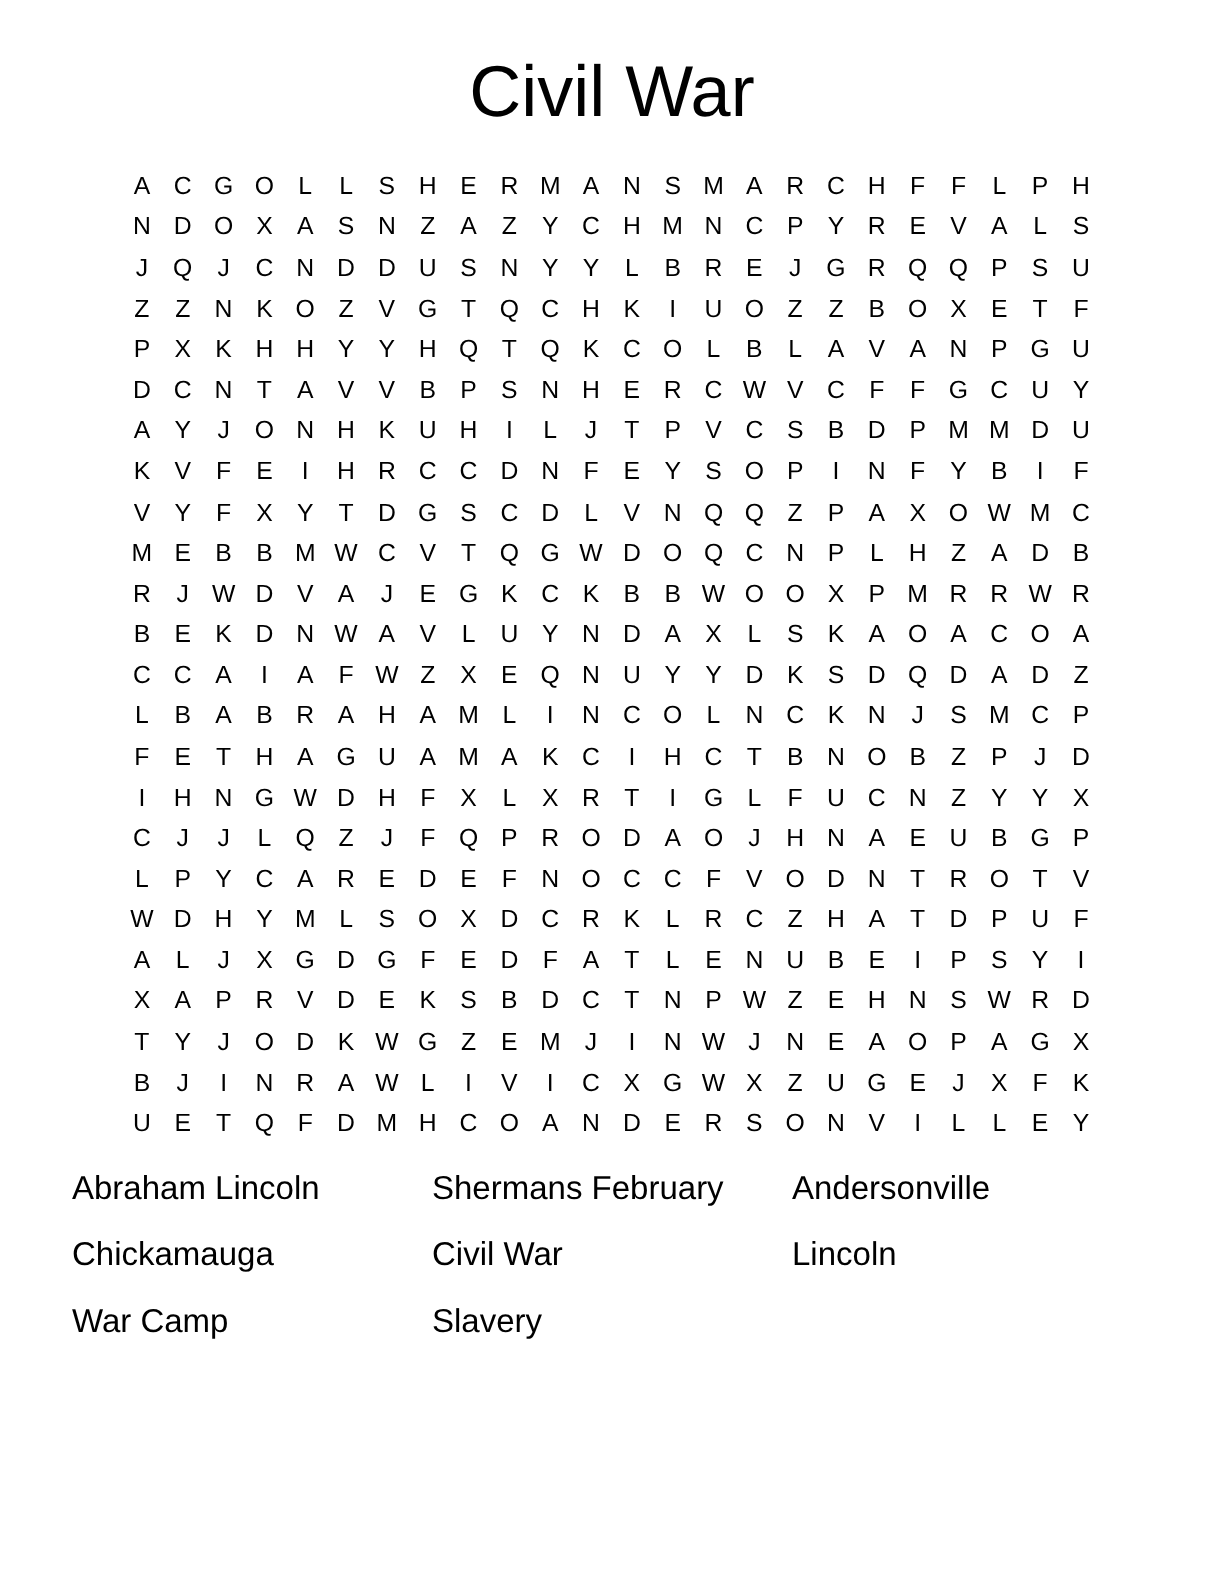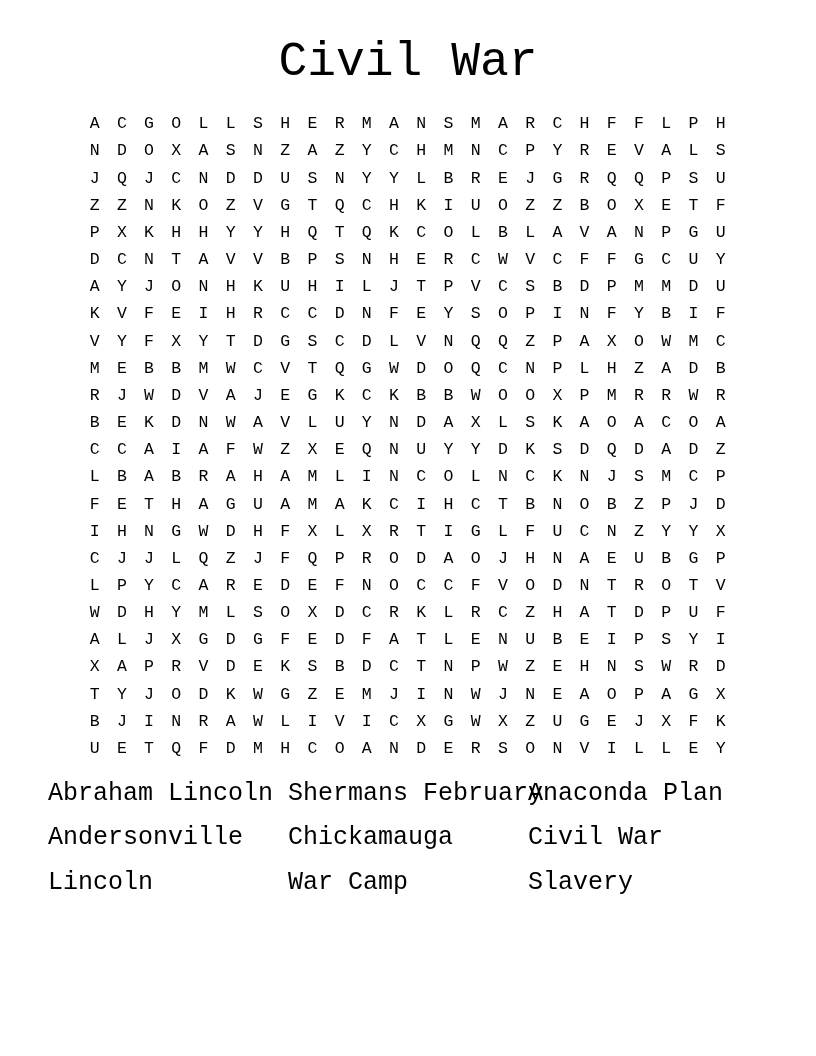--- a/index.html
+++ b/index.html
@@ -6,21 +6,21 @@
     margin: 0;
     padding: 0;
     background: #ffffff;
   }
   .page {
     position: relative;
     width: 816px;
     height: 1056px;
     background: #ffffff;
     overflow: hidden;
-    font-family: Liberation Mono, monospace;
+    font-family: Liberation Sans, sans-serif;
     color: #000000;
   }
   .title {
     position: absolute;
     top: 36px;
     left: 0;
     width: 816px;
     text-align: center;
     font-size: 48px;
     font-weight: normal;
@@ -46,21 +46,21 @@
   .words {
     position: absolute;
     left: 48px;
     top: 780px;
     width: 720px;
     display: grid;
     grid-template-columns: 240px 240px 240px;
     grid-auto-rows: 44.4px;
   }
   .words .word {
-    font-size: 25px;
+    font-size: 22px;
     line-height: 1.1;
     color: #000000;
     white-space: nowrap;
   }
 </style>
 </head>
 <body>
 
 <div class="page">
   <div class="title">Civil War</div>
@@ -638,21 +638,20 @@
       <div class="cell">V</div>
       <div class="cell">I</div>
       <div class="cell">L</div>
       <div class="cell">L</div>
       <div class="cell">E</div>
       <div class="cell">Y</div>
     </div>
   <div class="words" id="word-list">
       <div class="word">Abraham Lincoln</div>
       <div class="word">Shermans February</div>
-      <div class="word">Anaconda Plan</div>
       <div class="word">Andersonville</div>
       <div class="word">Chickamauga</div>
       <div class="word">Civil War</div>
       <div class="word">Lincoln</div>
       <div class="word">War Camp</div>
       <div class="word">Slavery</div>
     </div>
 </div>
 
 </body></html>

